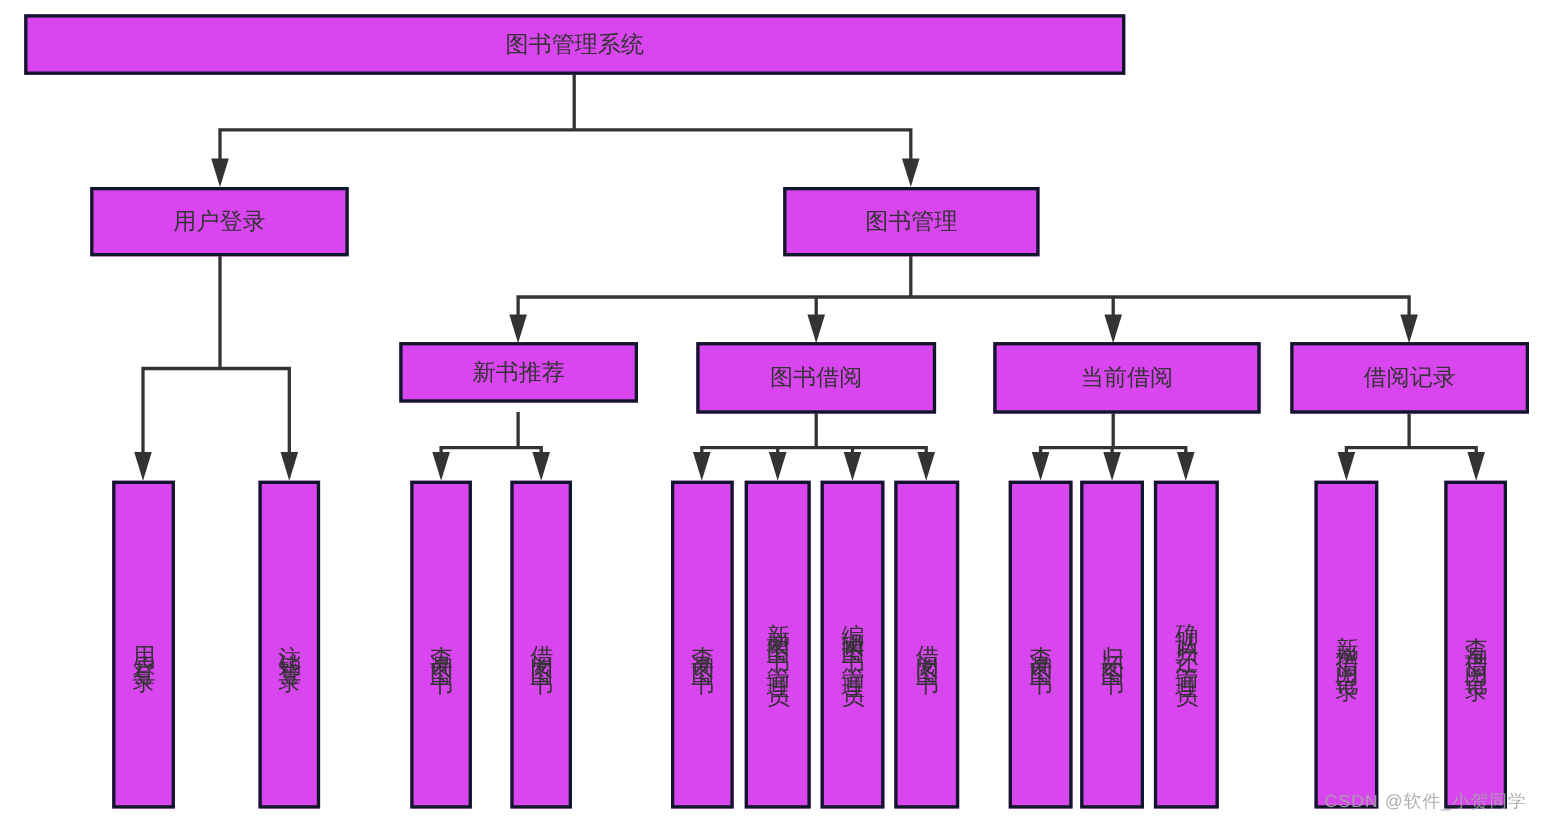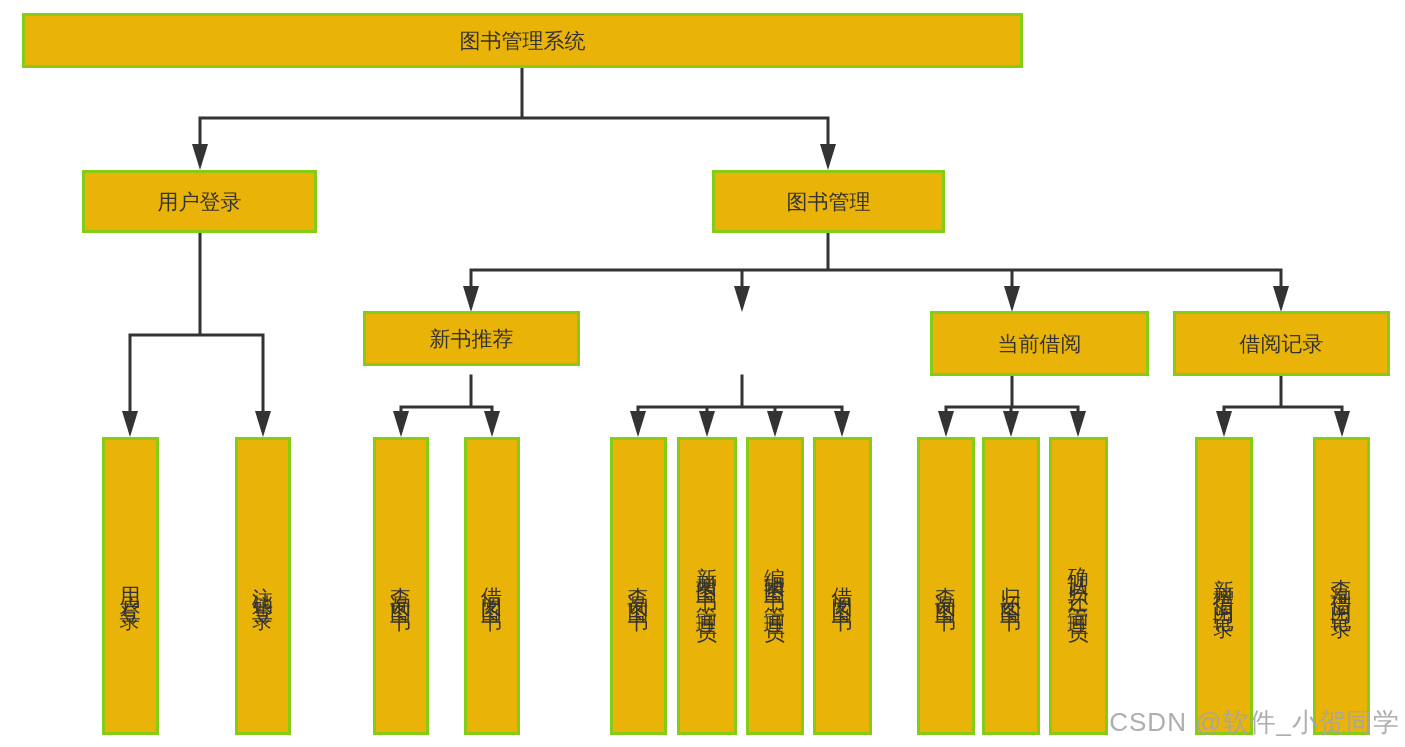--- a/index.html
+++ b/index.html
@@ -7,63 +7,63 @@
     position:relative;
     width:1405px;height:747px;
     background:#ffffff;
     font-family:"Liberation Sans","DejaVu Sans",sans-serif;
     overflow:hidden;
   }
   #connectors{position:absolute;left:0;top:0;width:1405px;height:747px;}
   .box{
     position:absolute;
     box-sizing:border-box;
-    border:3px solid #84cc16;
-    background:#eab308;
+    border:3px solid #0f172a;
+    background:#d946ef;
     display:flex;align-items:center;justify-content:center;
     color:#333333;
     font-size:21px;
     line-height:1;
     text-align:center;
   }
   .vbox span{
     writing-mode:vertical-rl;
     text-orientation:mixed;
     letter-spacing:8px;
     white-space:nowrap;
   }
   
   #node-root{left:22px;top:13px;width:1001px;height:55px;}
   
   #node-user-login{left:82px;top:170px;width:235px;height:63px;}
   #node-book-mgmt{left:712px;top:170px;width:233px;height:63px;align-items:center;}
   
   #node-new-books{left:363px;top:311px;width:217px;height:55px;}
   #node-book-borrow{left:633px;top:311px;width:218px;height:65px;}
-  #node-current-borrow{left:930px;top:311px;width:219px;height:65px;text-align:right;}
+  #node-current-borrow{left:903px;top:311px;width:243px;height:65px;text-align:right;}
   #node-borrow-records{left:1173px;top:311px;width:217px;height:65px;}
   
   .leaf{top:437px;height:298px;}
   #leaf-ul-login{left:102px;width:57px;}
   #leaf-ul-logout{left:235px;width:56px;}
   #leaf-nb-query{left:373px;width:56px;}
   #leaf-nb-borrow{left:464px;width:56px;}
   #leaf-bb-query{left:610px;width:57px;}
   #leaf-bb-add{left:677px;width:60px;}
   #leaf-bb-edit{left:746px;width:58px;}
   #leaf-bb-borrow{left:813px;width:59px;}
   #leaf-cb-query{left:917px;width:58px;}
   #leaf-cb-return{left:982px;width:58px;}
   #leaf-cb-confirm{left:1049px;width:59px;}
   #leaf-br-add{left:1195px;width:58px;}
   #leaf-br-query{left:1313px;width:57px;}
   #watermark{
     position:absolute;
-    right:5px;bottom:7px;
-    font-size:26px;
+    right:17px;bottom:7px;
+    font-size:16px;
     color:rgba(165,165,165,0.9);
     letter-spacing:1px;
     z-index:5;
   }
 </style>
 </head>
 <body>
 
 <div id="stage">
 
@@ -107,20 +107,23 @@
   <div class="box" id="node-user-login">
     <span>用户登录</span>
   </div>
   <div class="box" id="node-book-mgmt">
     <span>图书管理</span>
   </div>
 
   <div class="box" id="node-new-books">
     <span>新书推荐</span>
   </div>
+  <div class="box" id="node-book-borrow">
+    <span>图书借阅</span>
+  </div>
   <div class="box" id="node-current-borrow">
     <span>当前借阅</span>
   </div>
   <div class="box" id="node-borrow-records">
     <span>借阅记录</span>
   </div>
 
   <div class="box vbox leaf" id="leaf-ul-login">
     <span>用户登录</span>
   </div>

